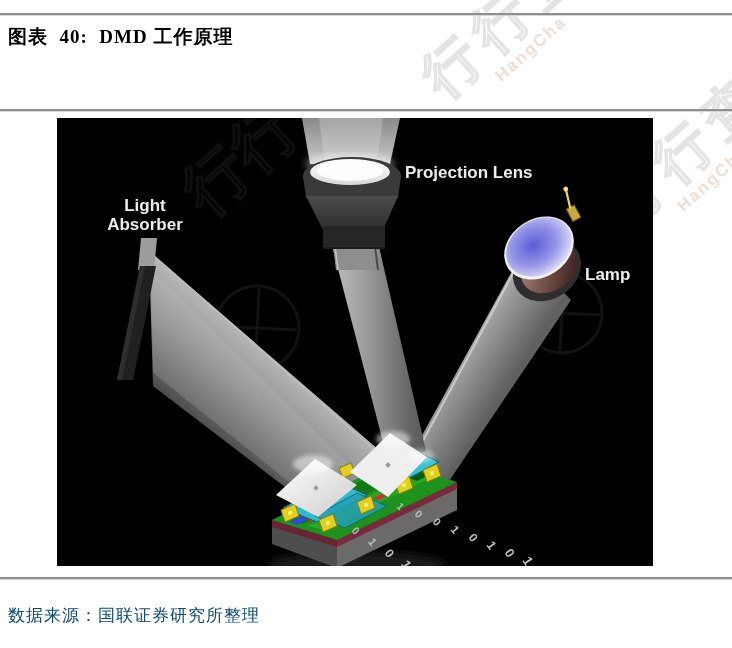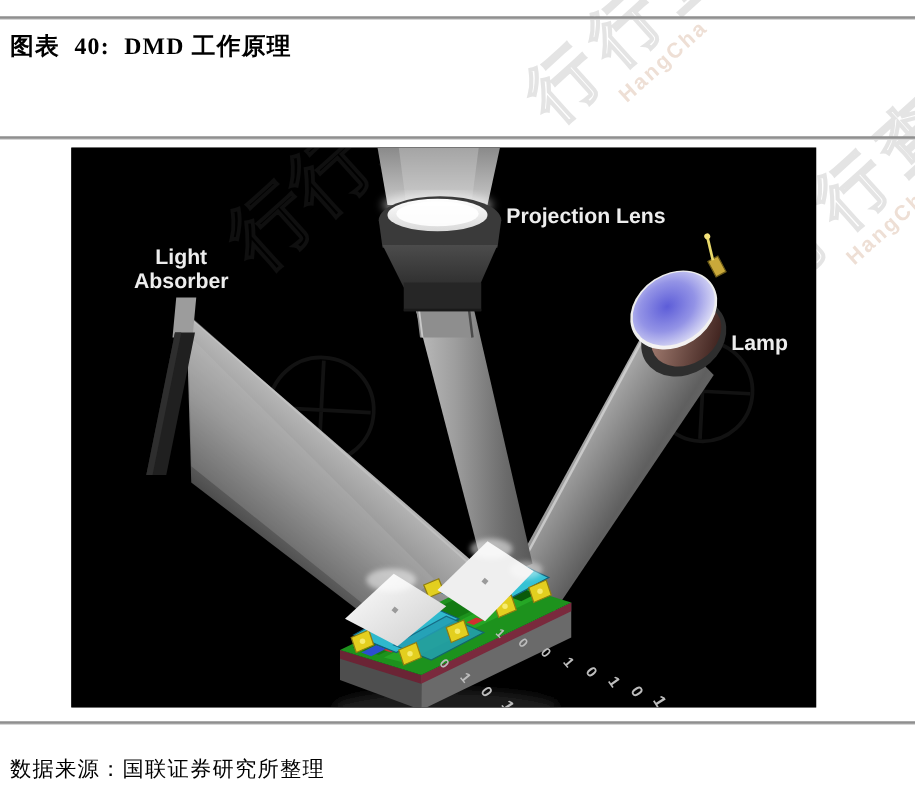--- a/index.html
+++ b/index.html
@@ -7,21 +7,21 @@
        font-family:"Liberation Serif", serif;}
   .rule{position:absolute;left:0;width:732px;height:2px;background:#8f8f8f;
         border-bottom:1px solid #d6d6d6;z-index:30;}
   #rule-top{top:13px;}
   #rule-mid{top:109px;}
   #rule-bottom{top:577px;}
   #figure-title{position:absolute;left:8px;top:24px;z-index:31;
     font-weight:bold;font-size:19px;color:#000;letter-spacing:1px;
     font-family:"Liberation Serif","DejaVu Serif",serif;white-space:pre;text-align:center;}
   #source-line{position:absolute;left:8px;top:604px;z-index:31;
-    font-size:17px;color:#000000;letter-spacing:1px;
+    font-size:17px;color:#0c4a6e;letter-spacing:1px;
     font-family:"DejaVu Serif","Liberation Serif",serif;}
   .wm{position:absolute;z-index:1;transform:rotate(-42deg);
       display:flex;flex-direction:column;align-items:center;pointer-events:none;}
   .wm .wm-chars{font-family:"DejaVu Sans","Liberation Sans",sans-serif;
       font-weight:bold;font-size:56px;letter-spacing:10px;color:transparent;
       -webkit-text-stroke:1.5px #e4e4e4;line-height:1;}
   .wm .wm-latin{font-family:"Liberation Sans",sans-serif;font-weight:bold;
       font-size:17px;color:#eedfd5;letter-spacing:2px;margin-top:2px;}
   #wm-title-area{left:404px;top:-18px;width:250px;height:130px;}
   #wm-right-margin{left:586px;top:112px;width:250px;height:130px;}

